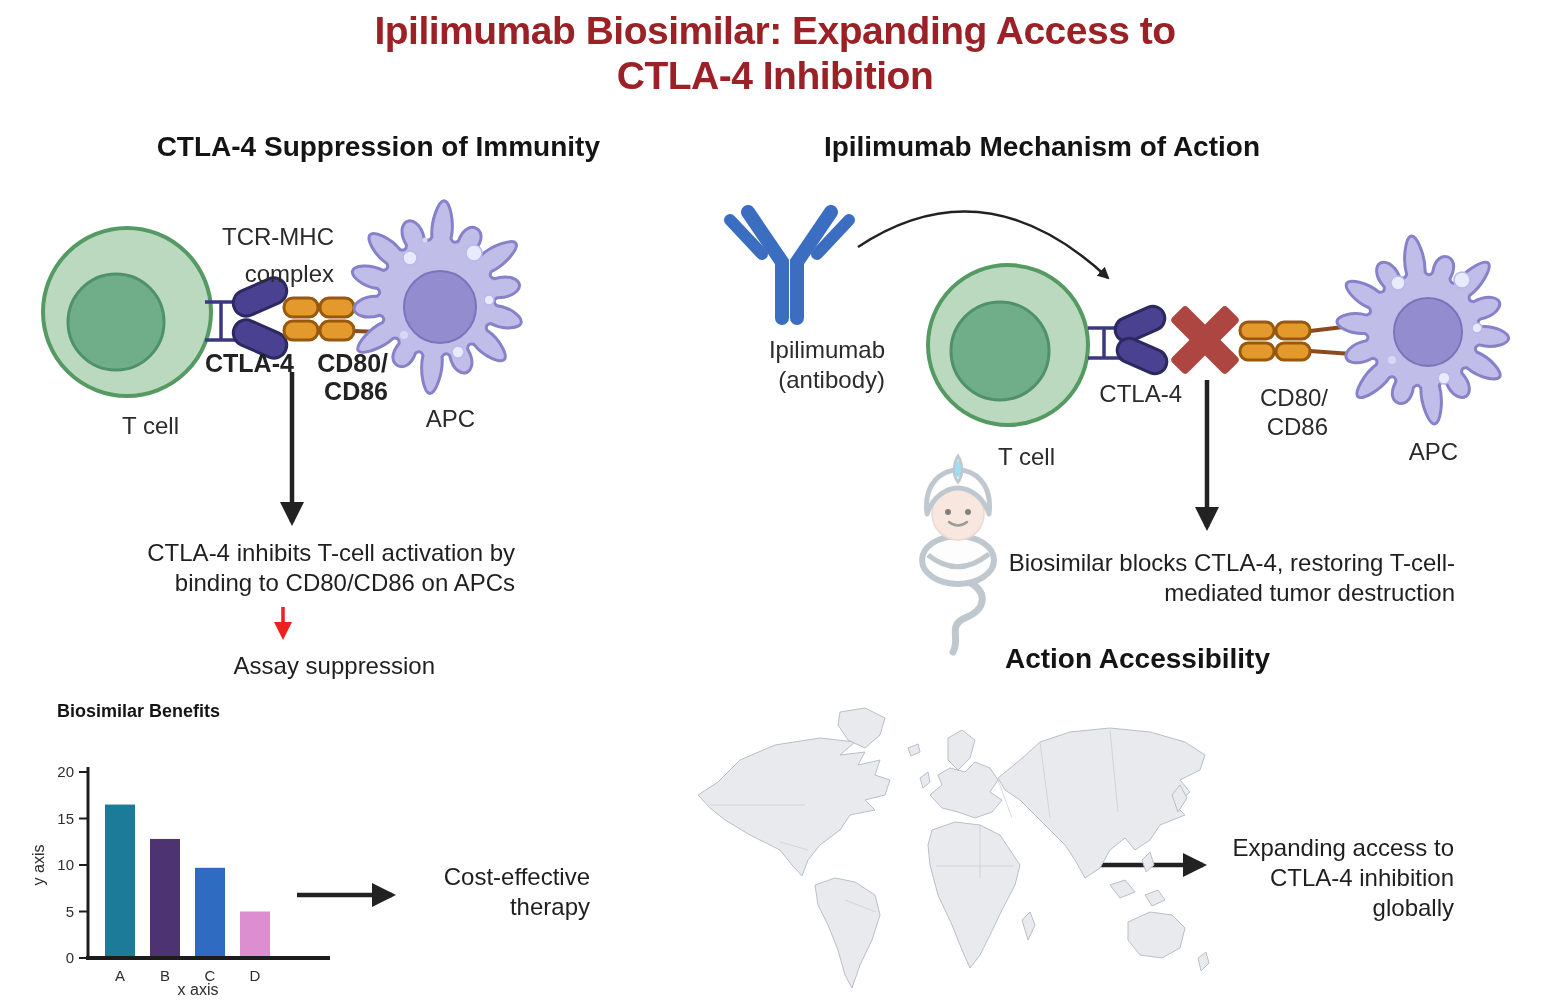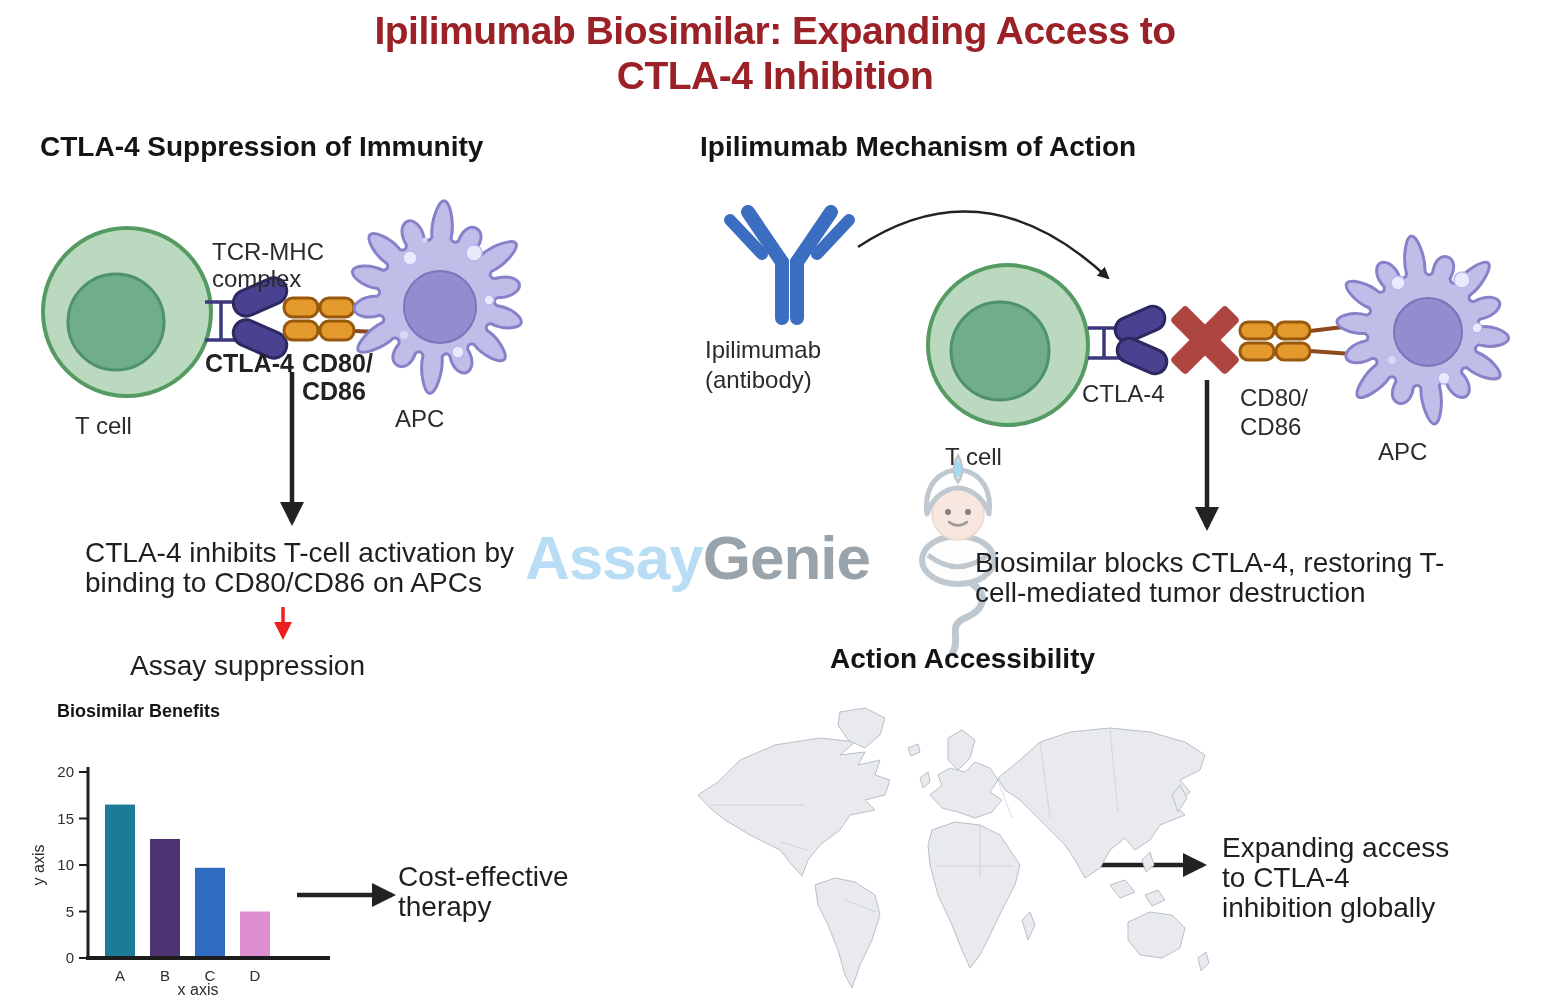--- a/index.html
+++ b/index.html
@@ -1,45 +1,42 @@
 <!DOCTYPE html>
 <html><head>
 <meta charset="utf-8">
 <style>
   html,body{margin:0;padding:0;background:#fff;}
   #canvas{position:relative;width:1550px;height:1000px;background:#ffffff;overflow:hidden;
           font-family:"Liberation Sans",sans-serif;color:#1d1d1d;}
   .abs{position:absolute;}
-  .ctr{text-align:left;}
+  .ctr{text-align:right;}
   #title{top:8px;left:0;width:1550px;text-align:center;font-size:39px;line-height:45px;
          font-weight:bold;color:#9b2127;letter-spacing:-0.5px;z-index:3;}
   .section-heading{font-size:28px;font-weight:bold;color:#141414;z-index:3;}
   .sub-heading{font-size:18px;font-weight:bold;color:#141414;z-index:3;}
   .lbl{font-size:24px;color:#2b2b2b;z-index:3;}
   .lbl-bold{font-size:25px;font-weight:bold;color:#222;z-index:3;}
-  .caption{font-size:28px;line-height:30px;color:#1f1f1f;z-index:3;}
+  .caption{font-size:24px;line-height:30px;color:#1f1f1f;z-index:3;}
   #watermark-text{left:525px;top:522px;font-size:62px;font-weight:bold;letter-spacing:-1px;z-index:1;}
   #watermark-text .wm1{color:#b9ddf4;}
   #watermark-text .wm2{color:#98a3ab;}
   svg{display:block;}
   .layer{position:absolute;left:0;top:0;z-index:2;pointer-events:none;}
 </style>
 </head>
 <body>
 
 <div id="canvas">
 
   <div id="title" class="abs">
     <div>Ipilimumab Biosimilar: Expanding Access to</div>
     <div>CTLA-4 Inhibition</div>
   </div>
 
-  <div id="watermark-text" class="abs">
-    <span class="wm1">Assay</span><span class="wm2">Genie</span>
-  </div>
   <svg class="abs" style="left:903px;top:452px;z-index:1;opacity:.85" width="112" height="205" viewBox="0 0 112 205">
     <path d="M62,128 C88,140 82,158 62,166 C44,174 58,186 50,200" fill="none" stroke="#b6bfc7" stroke-width="7" stroke-linecap="round"></path>
     <ellipse cx="55" cy="108" rx="36" ry="24" fill="#fdfdfd" stroke="#b6bfc7" stroke-width="6"></ellipse>
     <path d="M25,103 Q55,127 86,102" fill="none" stroke="#b6bfc7" stroke-width="5"></path>
     <circle cx="55" cy="62" r="26" fill="#f7e3da" stroke="#e8d2c7" stroke-width="1.5"></circle>
     <path d="M24,62 C20,30 40,18 55,18 C70,18 90,30 86,62 C80,44 66,36 55,36 C44,36 30,44 24,62 Z" fill="#ffffff" stroke="#b6bfc7" stroke-width="5" stroke-linejoin="round"></path>
     <path d="M55,4 C60,12 60,24 55,30 C50,24 50,12 55,4 Z" fill="#ffffff" stroke="#b6bfc7" stroke-width="3"></path>
     <ellipse cx="55" cy="17" rx="3" ry="8" fill="#8fd8f2"></ellipse>
     <circle cx="45" cy="60" r="3" fill="#6b6b6b"></circle>
     <circle cx="65" cy="60" r="3" fill="#6b6b6b"></circle>
@@ -138,21 +135,21 @@
       <circle cx="1477" cy="328" r="5" fill="#e8eafd" stroke="#b7b8ec" stroke-width="1.5"></circle>
       <circle cx="1444" cy="378" r="6" fill="#e8eafd" stroke="#b7b8ec" stroke-width="1.5"></circle>
       <circle cx="1392" cy="360" r="4" fill="#d6d8f5"></circle>
     </g>
     <line x1="1207" y1="380" x2="1207" y2="527" stroke="#222222" stroke-width="4.5" marker-end="url(#ah-big)"></line>
 
     <line x1="297" y1="895" x2="392" y2="895" stroke="#222222" stroke-width="4.5" marker-end="url(#ah-big)"></line>
     <line x1="1092" y1="865" x2="1203" y2="865" stroke="#222222" stroke-width="4.5" marker-end="url(#ah-big)"></line>
   </svg>
 
-  <div class="abs lbl ctr" style="left:212px;top:238px;width:122px;line-height:27px;">TCR-MHC complex</div>
+  <div class="abs lbl ctr" style="left:212px;top:218px;width:122px;line-height:37px;">TCR-MHC complex</div>
   <div class="abs lbl-bold" style="left:205px;top:349px;">CTLA-4</div>
   <div class="abs lbl-bold ctr" style="left:302px;top:349px;width:86px;line-height:28px;">
     <span>CD80/</span><br>
     <span>CD86</span>
   </div>
   <div class="abs lbl ctr" style="left:75px;top:412px;width:104px;">T cell</div>
   <div class="abs lbl ctr" style="left:395px;top:405px;width:80px;">APC</div>
   <div class="abs caption ctr" style="left:85px;top:538px;width:430px;">CTLA-4 inhibits T-cell activation by binding to CD80/CD86 on APCs</div>
   <div class="abs caption ctr" style="left:130px;top:651px;width:305px;">Assay suppression</div>
 

